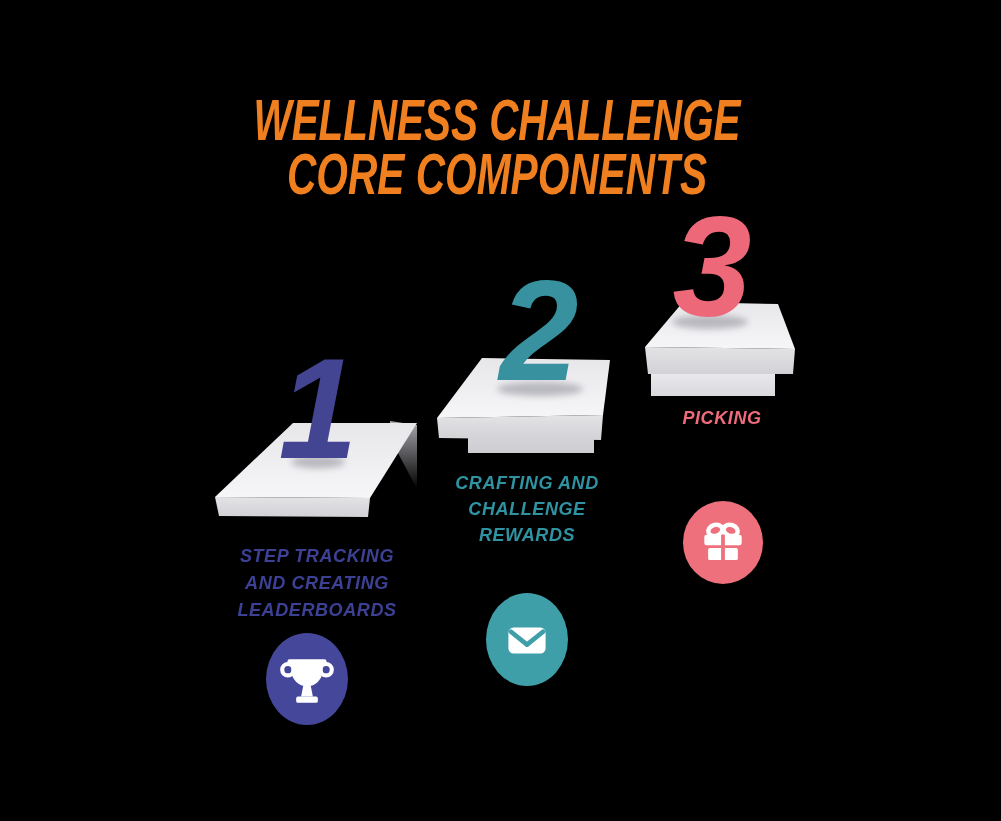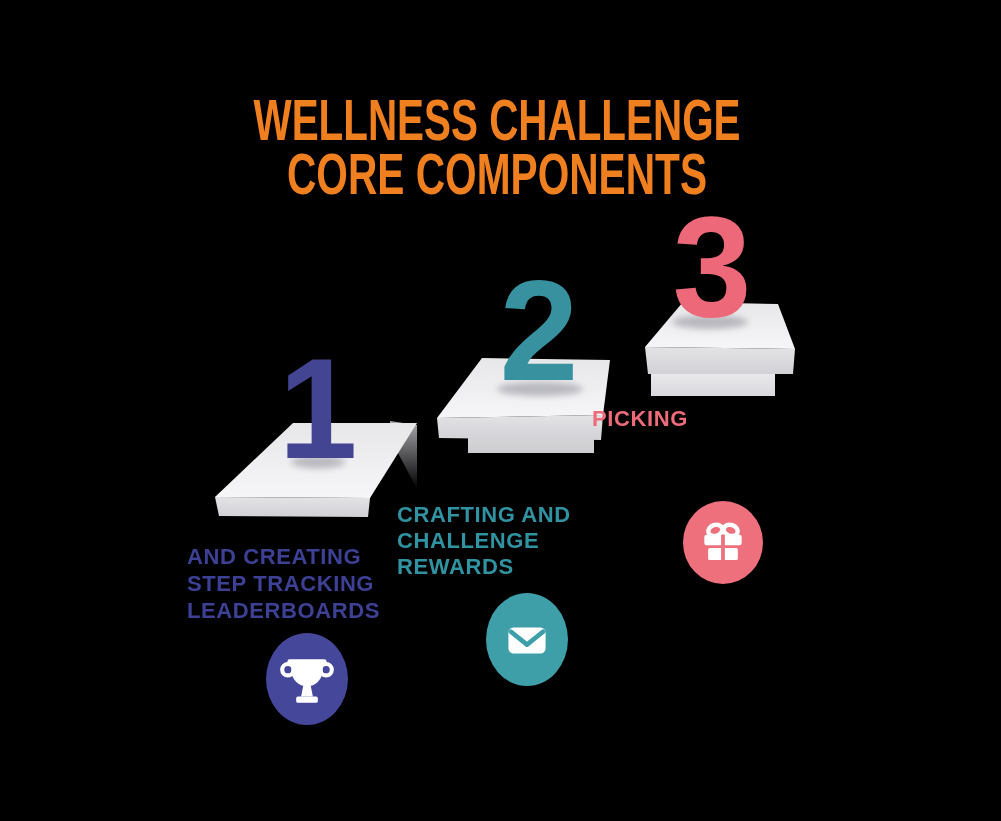--- a/index.html
+++ b/index.html
@@ -6,20 +6,21 @@
     margin: 0;
     padding: 0;
     background: #000;
   }
   #canvas {
     position: relative;
     width: 1001px;
     height: 821px;
     overflow: hidden;
     font-family: "Liberation Sans", sans-serif;
+    font-style: italic;
   }
   .abs { position: absolute; }
   svg { display: block; }
 
   .title-svg { left: 0; top: 0; }
   .title-text {
     font-family: "Liberation Sans", sans-serif;
     font-weight: 700;
   }
 
@@ -28,22 +29,23 @@
     text-align: center;
     font-size: 142px;
     font-weight: 700;
     line-height: 1;
     letter-spacing: -2px;
     user-select: none;
   }
 
   .step-label {
     width: 260px;
+    text-align: center;
     font-weight: 700;
-    font-size: 22px;
+    font-size: 18px;
     letter-spacing: 0.6px;
   }
   .step-label .line { display: block; }
   .lh27 { line-height: 27px; }
   .lh26 { line-height: 26px; }
 
   .badge {
     border-radius: 50%;
     display: flex;
     align-items: center;
@@ -104,37 +106,37 @@
     <g>
       <polygon points="651,370 775,370 775,396 651,396" fill="url(#g-ped-light)"></polygon>
       <polygon points="645,347 795,349 793,374 648,374" fill="url(#g-front)"></polygon>
       <polygon points="645,347 683,302 778,304 795,349" fill="url(#g-top)"></polygon>
       <ellipse cx="710" cy="322" rx="38" ry="7" fill="#8c8c96" opacity="0.55" filter="url(#soft)"></ellipse>
     </g>
   </svg>
 
   <div class="abs big-number" style="left: 247px; top: 338px; color: rgb(67, 69, 147);">1</div>
   <div class="abs step-label lh27" style="left: 187px; top: 543px; color: rgb(61, 65, 149);">
+    <span class="line">STEP TRACKING</span>
     <span class="line">AND CREATING</span>
-    <span class="line">STEP TRACKING</span>
     <span class="line">LEADERBOARDS</span>
   </div>
   <div class="abs badge" style="left: 266px; top: 633px; width: 82px; height: 92px; background-color: rgb(69, 72, 154); color: rgb(69, 72, 154);">
     <svg width="62" height="62" viewBox="0 0 60 60" aria-hidden="true">
       <circle cx="11.5" cy="21" r="5.5" fill="none" stroke="#ffffff" stroke-width="4"></circle>
       <circle cx="48.5" cy="21" r="5.5" fill="none" stroke="#ffffff" stroke-width="4"></circle>
       <rect x="11" y="11" width="38" height="5.5" rx="2.2" fill="#ffffff"></rect>
       <path d="M15 12 h30 v10 a15 15 0 0 1 -30 0 z" fill="#ffffff"></path>
       <path d="M26.5 36 h7 l2.2 11 h-11.4 z" fill="#ffffff"></path>
       <rect x="19.5" y="47" width="21" height="6" rx="1.8" fill="#ffffff"></rect>
     </svg>
   </div>
 
   <div class="abs big-number" style="left: 468px; top: 260px; color: rgb(56, 145, 159);">2</div>
-  <div class="abs step-label lh26" style="left: 397px; top: 470px; color: rgb(47, 147, 162); margin-top: 32px;">
+  <div class="abs step-label lh26" style="left: 397px; top: 470px; color: rgb(47, 147, 162);">
     <span class="line">CRAFTING AND</span>
     <span class="line">CHALLENGE</span>
     <span class="line">REWARDS</span>
   </div>
   <div class="abs badge" style="left: 486px; top: 593px; width: 82px; height: 93px; background-color: rgb(62, 159, 169); color: rgb(62, 159, 169);">
     <svg width="62" height="62" viewBox="0 0 60 60" aria-hidden="true">
       <rect x="12" y="18" width="36" height="25" rx="5" fill="#ffffff"></rect>
       <polyline points="14.5,22 30,34.5 45.5,22" fill="none" stroke="currentColor" stroke-width="4.5" stroke-linecap="round" stroke-linejoin="round"></polyline>
     </svg>
   </div>

